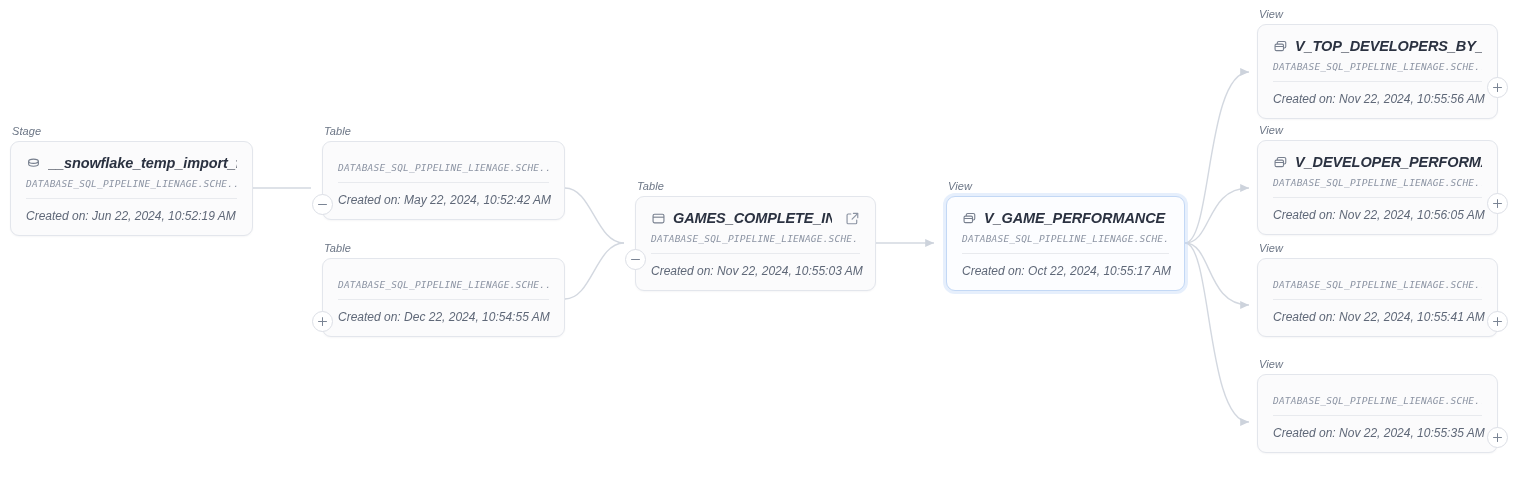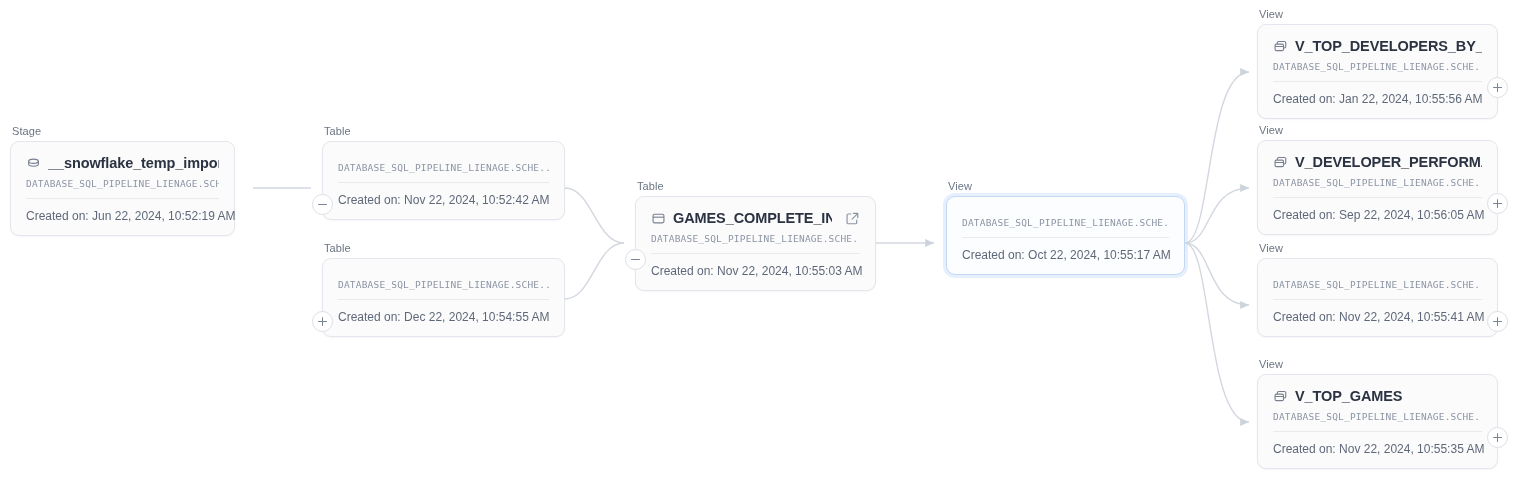--- a/index.html
+++ b/index.html
@@ -21,20 +21,21 @@
   #edge-layer {
     position: absolute;
     left: 0;
     top: 0;
     width: 1536px;
     height: 497px;
     pointer-events: none;
   }
   .node-wrap {
     position: absolute;
+    font-style: italic;
   }
   .node-type-label {
     font-size: 11px;
     color: #6b7585;
     line-height: 13px;
     margin-bottom: 3px;
     padding-left: 2px;
     letter-spacing: 0.1px;
   }
   .node-card {
@@ -146,21 +147,21 @@
 
       <path d="M 875 243 L 934 243" marker-end="url(#arrow)"></path>
 
       <path d="M 1185 243 C 1212 243, 1206 72, 1249 72" marker-end="url(#arrow)"></path>
       <path d="M 1185 243 C 1212 243, 1206 188, 1249 188" marker-end="url(#arrow)"></path>
       <path d="M 1185 243 C 1212 243, 1206 305, 1249 305" marker-end="url(#arrow)"></path>
       <path d="M 1185 243 C 1212 243, 1206 422, 1249 422" marker-end="url(#arrow)"></path>
     </g>
   </svg>
 
-  <div class="node-wrap" style="left:10px; top:125px; width:225px;">
+  <div class="node-wrap" style="left:10px; top:125px; width:243px;">
     <div class="node-type-label">Stage</div>
     <div class="node-card">
       <div class="node-head">
         <svg class="node-icon" viewBox="0 0 16 16">
           <ellipse cx="8" cy="5.6" rx="5.2" ry="2.3" fill="none" stroke="#78808f" stroke-width="1.2"></ellipse>
           <path d="M2.8 5.6 v3.0 c0 1.3 2.33 2.3 5.2 2.3 s5.2-1.0 5.2-2.3 v-3.0" fill="none" stroke="#78808f" stroke-width="1.2"></path>
         </svg>
         <span class="node-title">__snowflake_temp_import_file...</span>
       </div>
       <div class="node-sub">DATABASE_SQL_PIPELINE_LIENAGE.SCHE...</div>
@@ -168,21 +169,21 @@
     </div>
   </div>
 
   <div class="node-wrap" style="left:322px; top:125px; width:243px;">
     <div class="node-type-label">Table</div>
     <div class="node-card">
       <div class="toggle-btn" style="left:-11px; top:52px;">
         <span class="bar-h"></span>
       </div>
       <div class="node-sub">DATABASE_SQL_PIPELINE_LIENAGE.SCHE...</div>
-      <div class="node-created">Created on: Nov 22, 2024, 10:52:42 AM</div>
+      <div class="node-created">Created on: May 22, 2024, 10:52:42 AM</div>
     </div>
   </div>
 
   <div class="node-wrap" style="left:322px; top:242px; width:243px;">
     <div class="node-type-label">Table</div>
     <div class="node-card">
       <div class="toggle-btn" style="left:-11px; top:52px;">
         <span class="bar-h"></span>
         <span class="bar-v"></span>
       </div>
@@ -210,20 +211,28 @@
         </svg>
       </div>
       <div class="node-sub">DATABASE_SQL_PIPELINE_LIENAGE.SCHE...</div>
       <div class="node-created">Created on: Nov 22, 2024, 10:55:03 AM</div>
     </div>
   </div>
 
   <div class="node-wrap" style="left:946px; top:180px; width:239px;">
     <div class="node-type-label">View</div>
     <div class="node-card selected">
+      <div class="node-head">
+        <svg class="node-icon" viewBox="0 0 16 16">
+          <rect x="4.6" y="2.6" width="9.0" height="7.0" rx="1.5" fill="none" stroke="#78808f" stroke-width="1.2"></rect>
+          <rect x="2.2" y="5.4" width="9.0" height="7.0" rx="1.5" fill="#fcfdff" stroke="#78808f" stroke-width="1.2"></rect>
+          <path d="M2.2 8.0 h9.0" stroke="#78808f" stroke-width="1.1"></path>
+        </svg>
+        <span class="node-title">V_GAME_PERFORMANCE</span>
+      </div>
       <div class="node-sub">DATABASE_SQL_PIPELINE_LIENAGE.SCHE...</div>
       <div class="node-created">Created on: Oct 22, 2024, 10:55:17 AM</div>
     </div>
   </div>
 
   <div class="node-wrap" style="left:1257px; top:8px; width:241px;">
     <div class="node-type-label">View</div>
     <div class="node-card">
       <div class="toggle-btn" style="right:-11px; top:52px;">
         <span class="bar-h"></span>
@@ -231,41 +240,41 @@
       </div>
       <div class="node-head">
         <svg class="node-icon" viewBox="0 0 16 16">
           <rect x="4.6" y="2.6" width="9.0" height="7.0" rx="1.5" fill="none" stroke="#78808f" stroke-width="1.2"></rect>
           <rect x="2.2" y="5.4" width="9.0" height="7.0" rx="1.5" fill="#fbfbfc" stroke="#78808f" stroke-width="1.2"></rect>
           <path d="M2.2 8.0 h9.0" stroke="#78808f" stroke-width="1.1"></path>
         </svg>
         <span class="node-title">V_TOP_DEVELOPERS_BY_GA...</span>
       </div>
       <div class="node-sub">DATABASE_SQL_PIPELINE_LIENAGE.SCHE...</div>
-      <div class="node-created">Created on: Jan 22, 2024, 10:55:56 AM</div>
+      <div class="node-created">Created on: Nov 22, 2024, 10:55:56 AM</div>
     </div>
   </div>
 
   <div class="node-wrap" style="left:1257px; top:124px; width:241px;">
     <div class="node-type-label">View</div>
     <div class="node-card">
       <div class="toggle-btn" style="right:-11px; top:52px;">
         <span class="bar-h"></span>
         <span class="bar-v"></span>
       </div>
       <div class="node-head">
         <svg class="node-icon" viewBox="0 0 16 16">
           <rect x="4.6" y="2.6" width="9.0" height="7.0" rx="1.5" fill="none" stroke="#78808f" stroke-width="1.2"></rect>
           <rect x="2.2" y="5.4" width="9.0" height="7.0" rx="1.5" fill="#fbfbfc" stroke="#78808f" stroke-width="1.2"></rect>
           <path d="M2.2 8.0 h9.0" stroke="#78808f" stroke-width="1.1"></path>
         </svg>
         <span class="node-title">V_DEVELOPER_PERFORMANCE</span>
       </div>
       <div class="node-sub">DATABASE_SQL_PIPELINE_LIENAGE.SCHE...</div>
-      <div class="node-created">Created on: Sep 22, 2024, 10:56:05 AM</div>
+      <div class="node-created">Created on: Nov 22, 2024, 10:56:05 AM</div>
     </div>
   </div>
 
   <div class="node-wrap" style="left:1257px; top:242px; width:241px;">
     <div class="node-type-label">View</div>
     <div class="node-card">
       <div class="toggle-btn" style="right:-11px; top:52px;">
         <span class="bar-h"></span>
         <span class="bar-v"></span>
       </div>
@@ -274,26 +283,18 @@
     </div>
   </div>
 
   <div class="node-wrap" style="left:1257px; top:358px; width:241px;">
     <div class="node-type-label">View</div>
     <div class="node-card">
       <div class="toggle-btn" style="right:-11px; top:52px;">
         <span class="bar-h"></span>
         <span class="bar-v"></span>
       </div>
-      <div class="node-head">
-        <svg class="node-icon" viewBox="0 0 16 16">
-          <rect x="4.6" y="2.6" width="9.0" height="7.0" rx="1.5" fill="none" stroke="#78808f" stroke-width="1.2"></rect>
-          <rect x="2.2" y="5.4" width="9.0" height="7.0" rx="1.5" fill="#fbfbfc" stroke="#78808f" stroke-width="1.2"></rect>
-          <path d="M2.2 8.0 h9.0" stroke="#78808f" stroke-width="1.1"></path>
-        </svg>
-        <span class="node-title">V_TOP_GAMES</span>
-      </div>
       <div class="node-sub">DATABASE_SQL_PIPELINE_LIENAGE.SCHE...</div>
       <div class="node-created">Created on: Nov 22, 2024, 10:55:35 AM</div>
     </div>
   </div>
 
 </div>
 
 </body></html>

